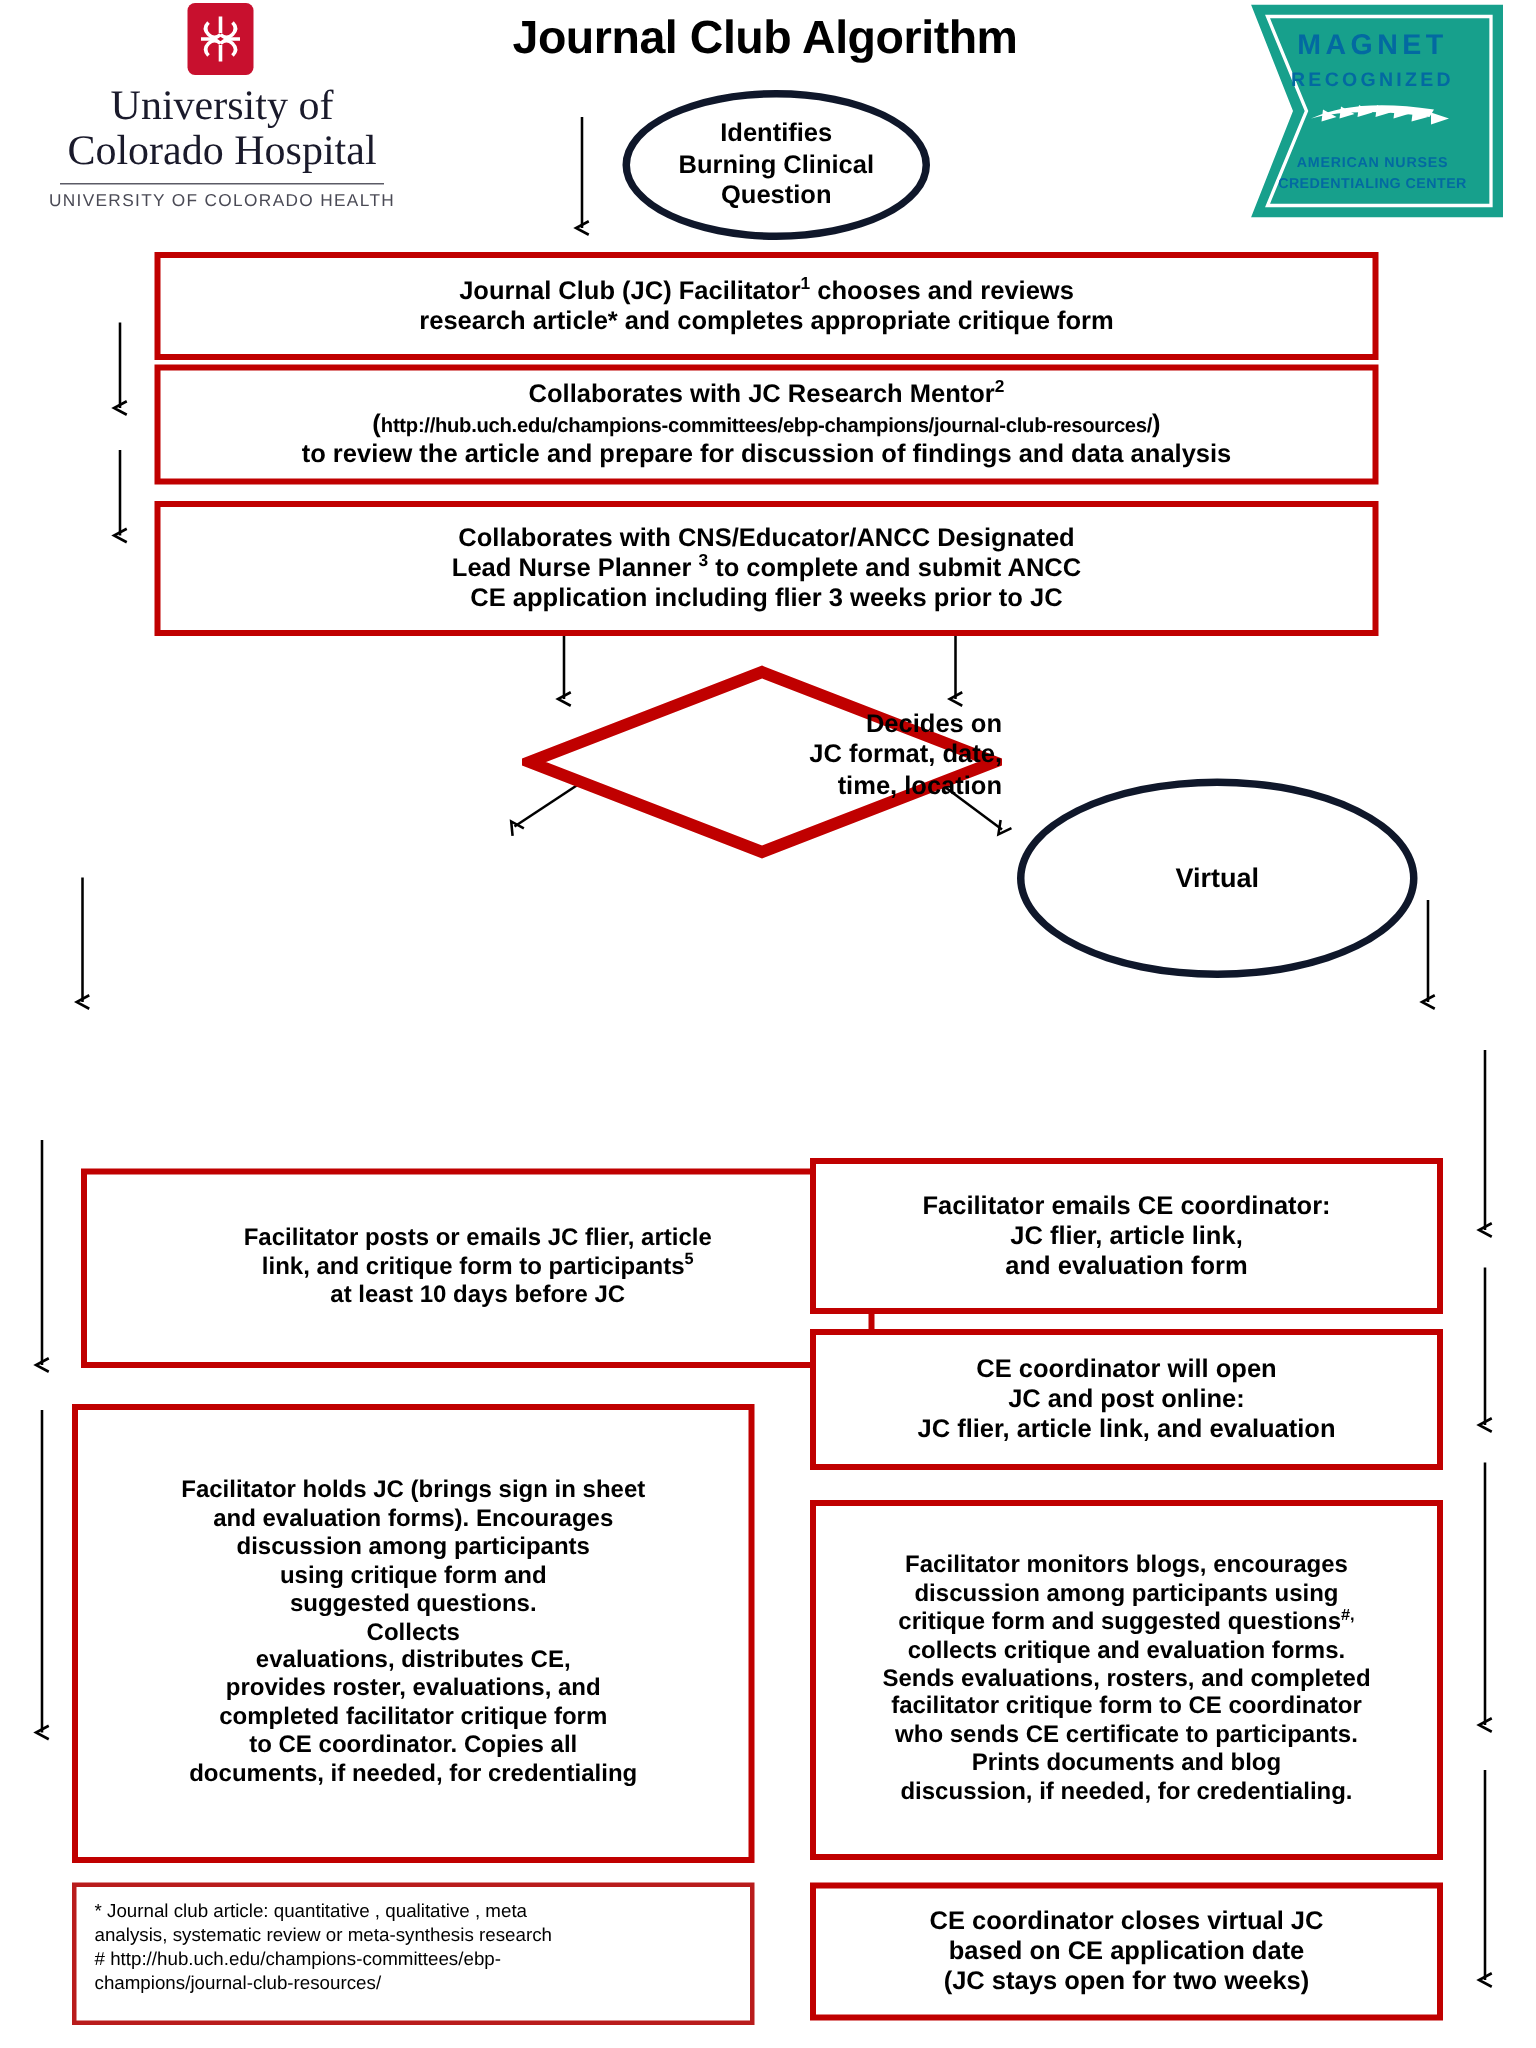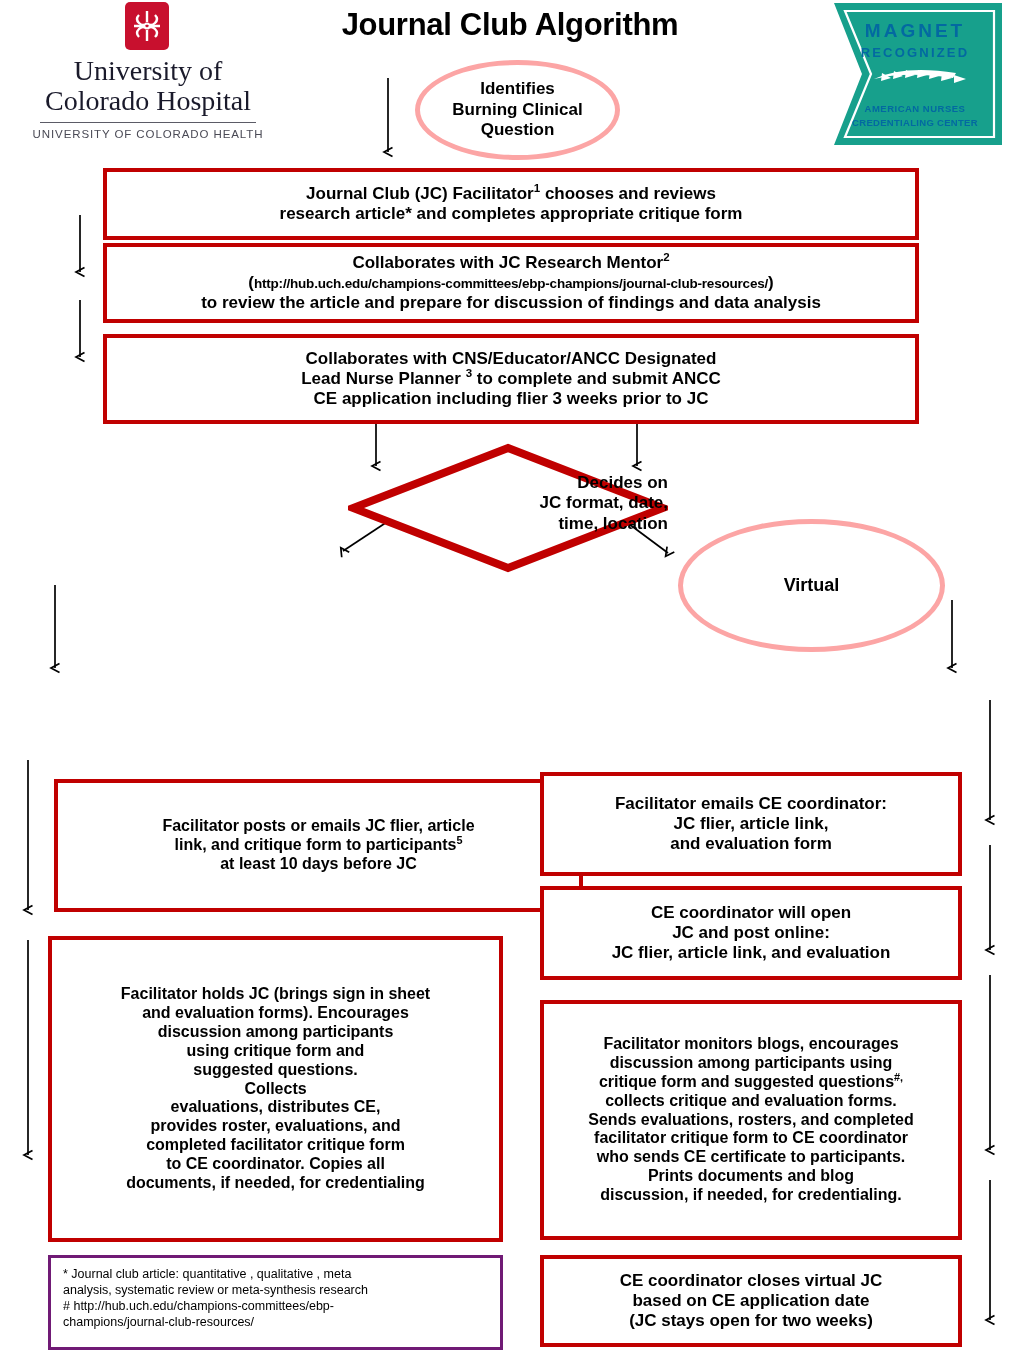--- a/index.html
+++ b/index.html
@@ -121,21 +121,21 @@
     font-size: 13.5px;
     font-weight: bold;
     letter-spacing: -0.2px;
   }
   .paren { font-size: 17px; font-weight: bold; }
   sup { font-size: 0.68em; vertical-align: super; line-height: 0; }
 
   
   .ellipse {
     position: absolute;
-    border: 5px solid #fca5a5;
+    border: 5px solid #0f172a;
     border-radius: 50%;
     background: #ffffff;
     box-sizing: border-box;
     display: flex;
     align-items: center;
     justify-content: center;
     text-align: center;
     font-weight: bold;
   }
 
@@ -153,21 +153,21 @@
     width: 320px;
     text-align: right;
     font-size: 17px;
     font-weight: bold;
     line-height: 1.2;
   }
 
   
   #footnote-box {
     position: absolute;
-    border: 3px solid #701a75;
+    border: 3px solid #b91c1c;
     background: #ffffff;
     box-sizing: border-box;
     font-size: 12.5px;
     line-height: 1.28;
     font-weight: normal;
     text-align: left;
     padding: 8px 10px 6px 12px;
   }
 
   svg.arrows {

